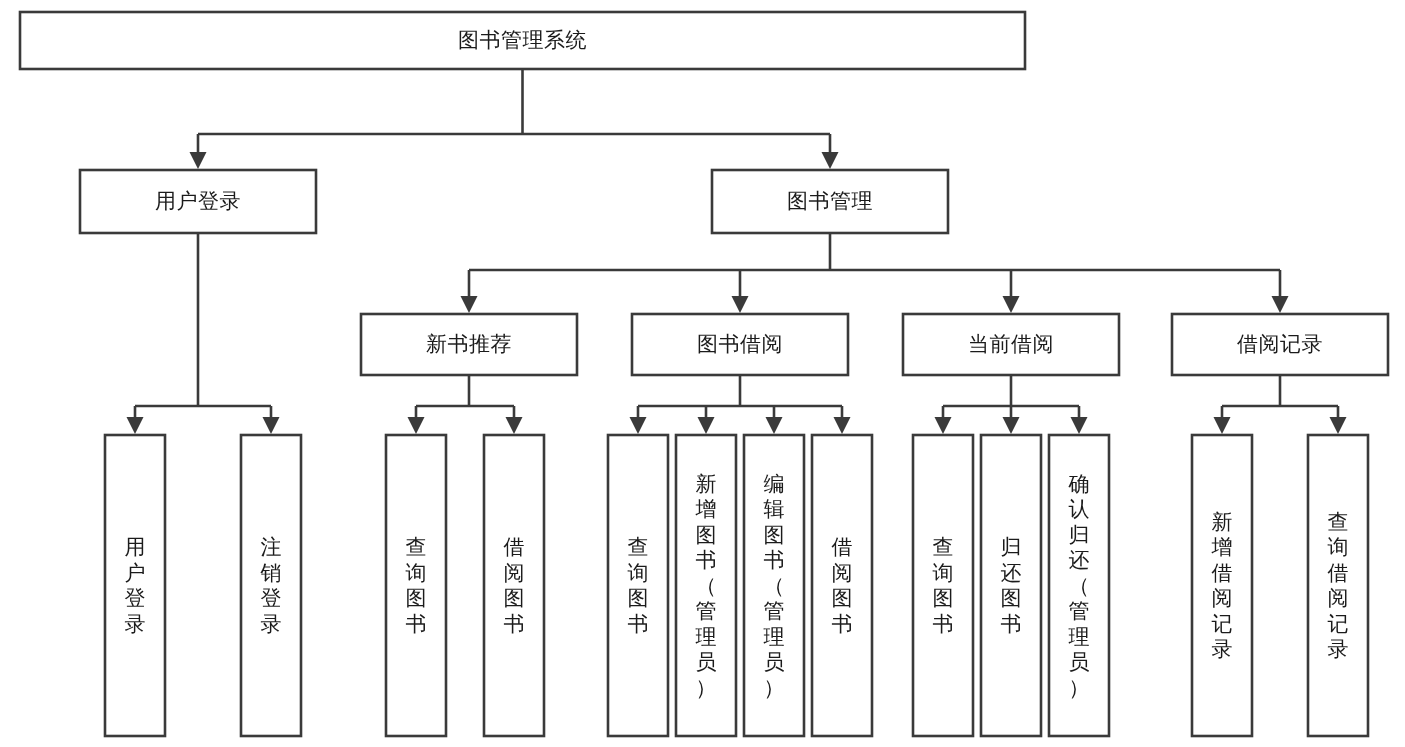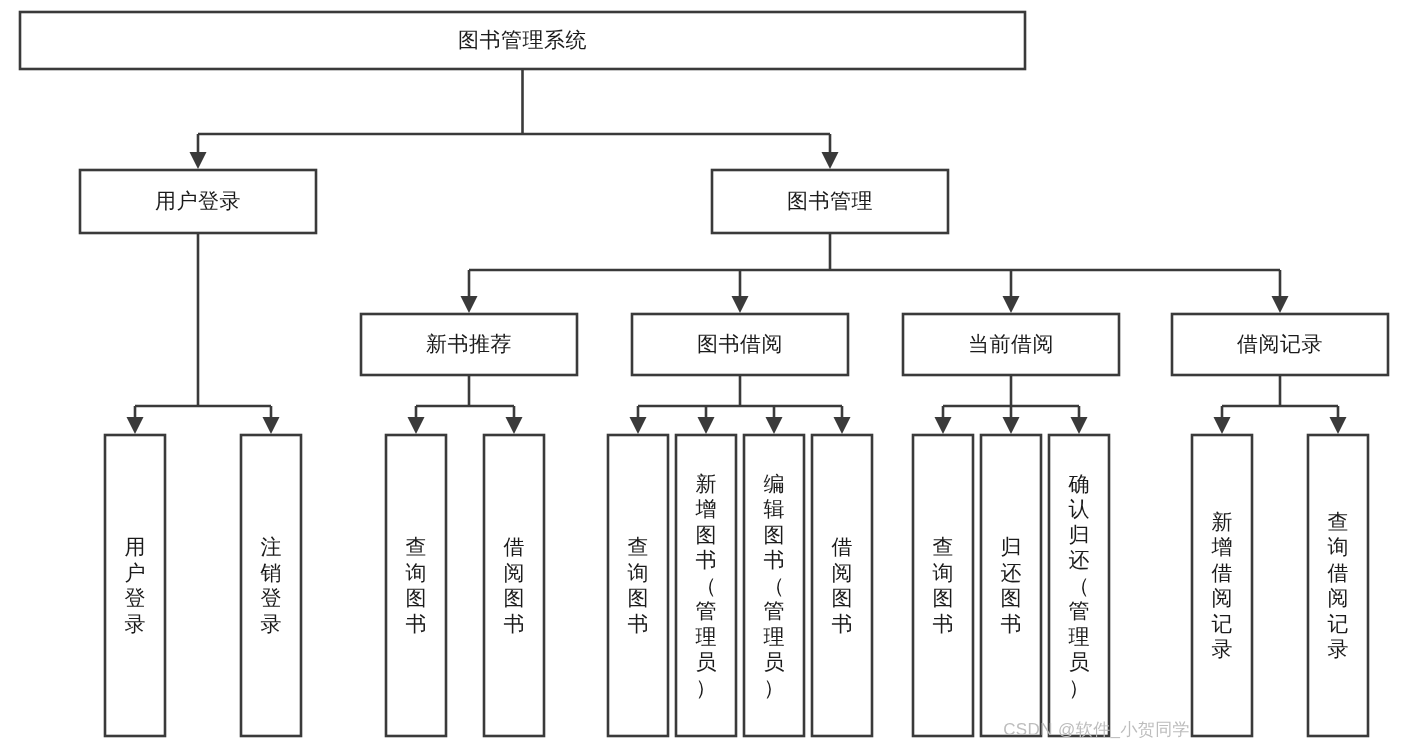--- a/index.html
+++ b/index.html
@@ -205,14 +205,13 @@
         <g>
           <rect x="1192" y="435" width="60" height="301" class="node-box"></rect>
           <text x="1222" class="node-label-v"><tspan x="1222" y="528.75">新</tspan><tspan x="1222" y="554.25">增</tspan><tspan x="1222" y="579.75">借</tspan><tspan x="1222" y="605.25">阅</tspan><tspan x="1222" y="630.75">记</tspan><tspan x="1222" y="656.25">录</tspan></text>
         </g>
         <g>
           <rect x="1308" y="435" width="60" height="301" class="node-box"></rect>
           <text x="1338" class="node-label-v"><tspan x="1338" y="528.75">查</tspan><tspan x="1338" y="554.25">询</tspan><tspan x="1338" y="579.75">借</tspan><tspan x="1338" y="605.25">阅</tspan><tspan x="1338" y="630.75">记</tspan><tspan x="1338" y="656.25">录</tspan></text>
         </g>
       </g>
   </svg>
-  <div class="watermark">CSDN @软件_小贺同学</div>
 </div>
 
 </body></html>

